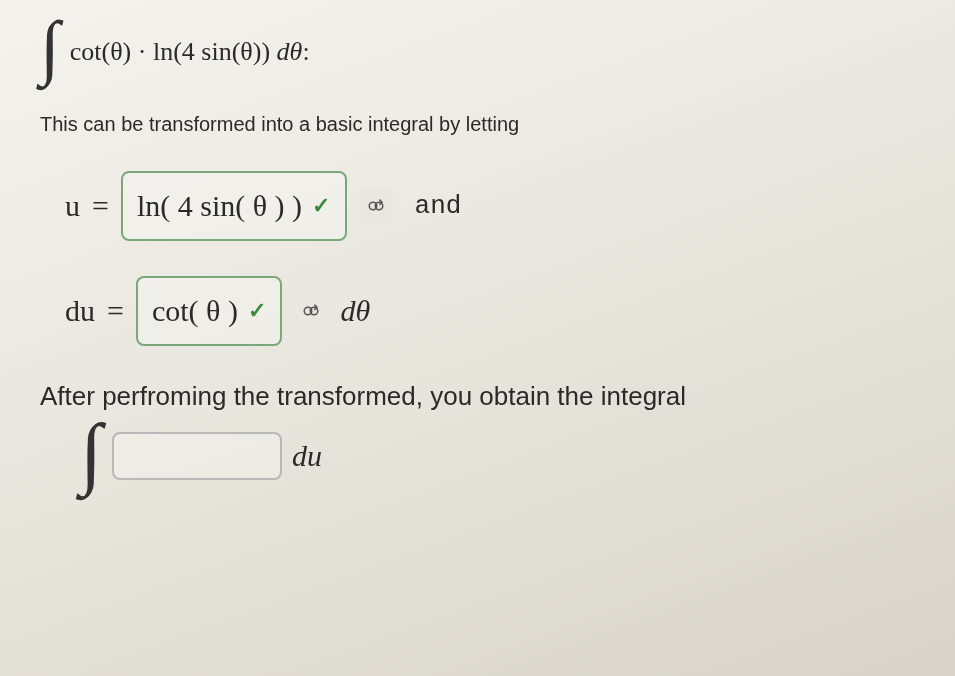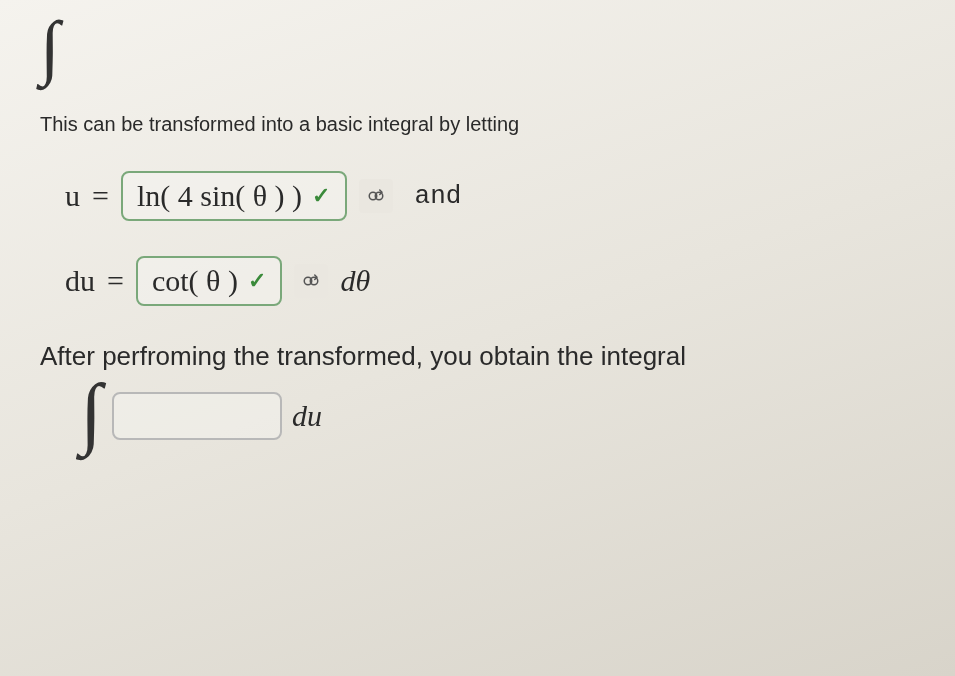--- a/index.html
+++ b/index.html
@@ -46,21 +46,21 @@
       font-family: "Times New Roman", serif;
       gap: 12px;
       margin-bottom: 35px;
       padding-left: 25px;
     }
     .input-box {
       display: flex;
       align-items: center;
       border: 2px solid #7aa87a;
       border-radius: 8px;
-      padding: 6px 14px;
+      padding: 16px 14px;
       background: rgba(250,250,245,0.35);
       gap: 10px;
       min-height: 50px;
     }
     .input-box.empty {
       border: 2px solid #b8b8b8;
       min-width: 170px;
       min-height: 48px;
       background: rgba(250,250,245,0.35);
     }
@@ -102,20 +102,23 @@
       font-size: 26px;
       font-style: normal;
       margin-left: 10px;
     }
   </style>
 </head>
 <body>
 
 <div class="line1">
   <span class="integral-sign">∫</span>
+  <span class="math">
+    <span>cot(θ) · ln(4 sin(θ))</span>&nbsp;<span class="var">dθ</span><span>:</span>
+  </span>
 </div>
 
 <div class="line2">This can be transformed into a basic integral by letting</div>
 
 <div class="eqline">
   <span class="math var">u</span>
   <span class="math">=</span>
   <span class="input-box">
     <span class="math">ln( 4 sin( θ ) )</span>
     <span class="check">✓</span>

